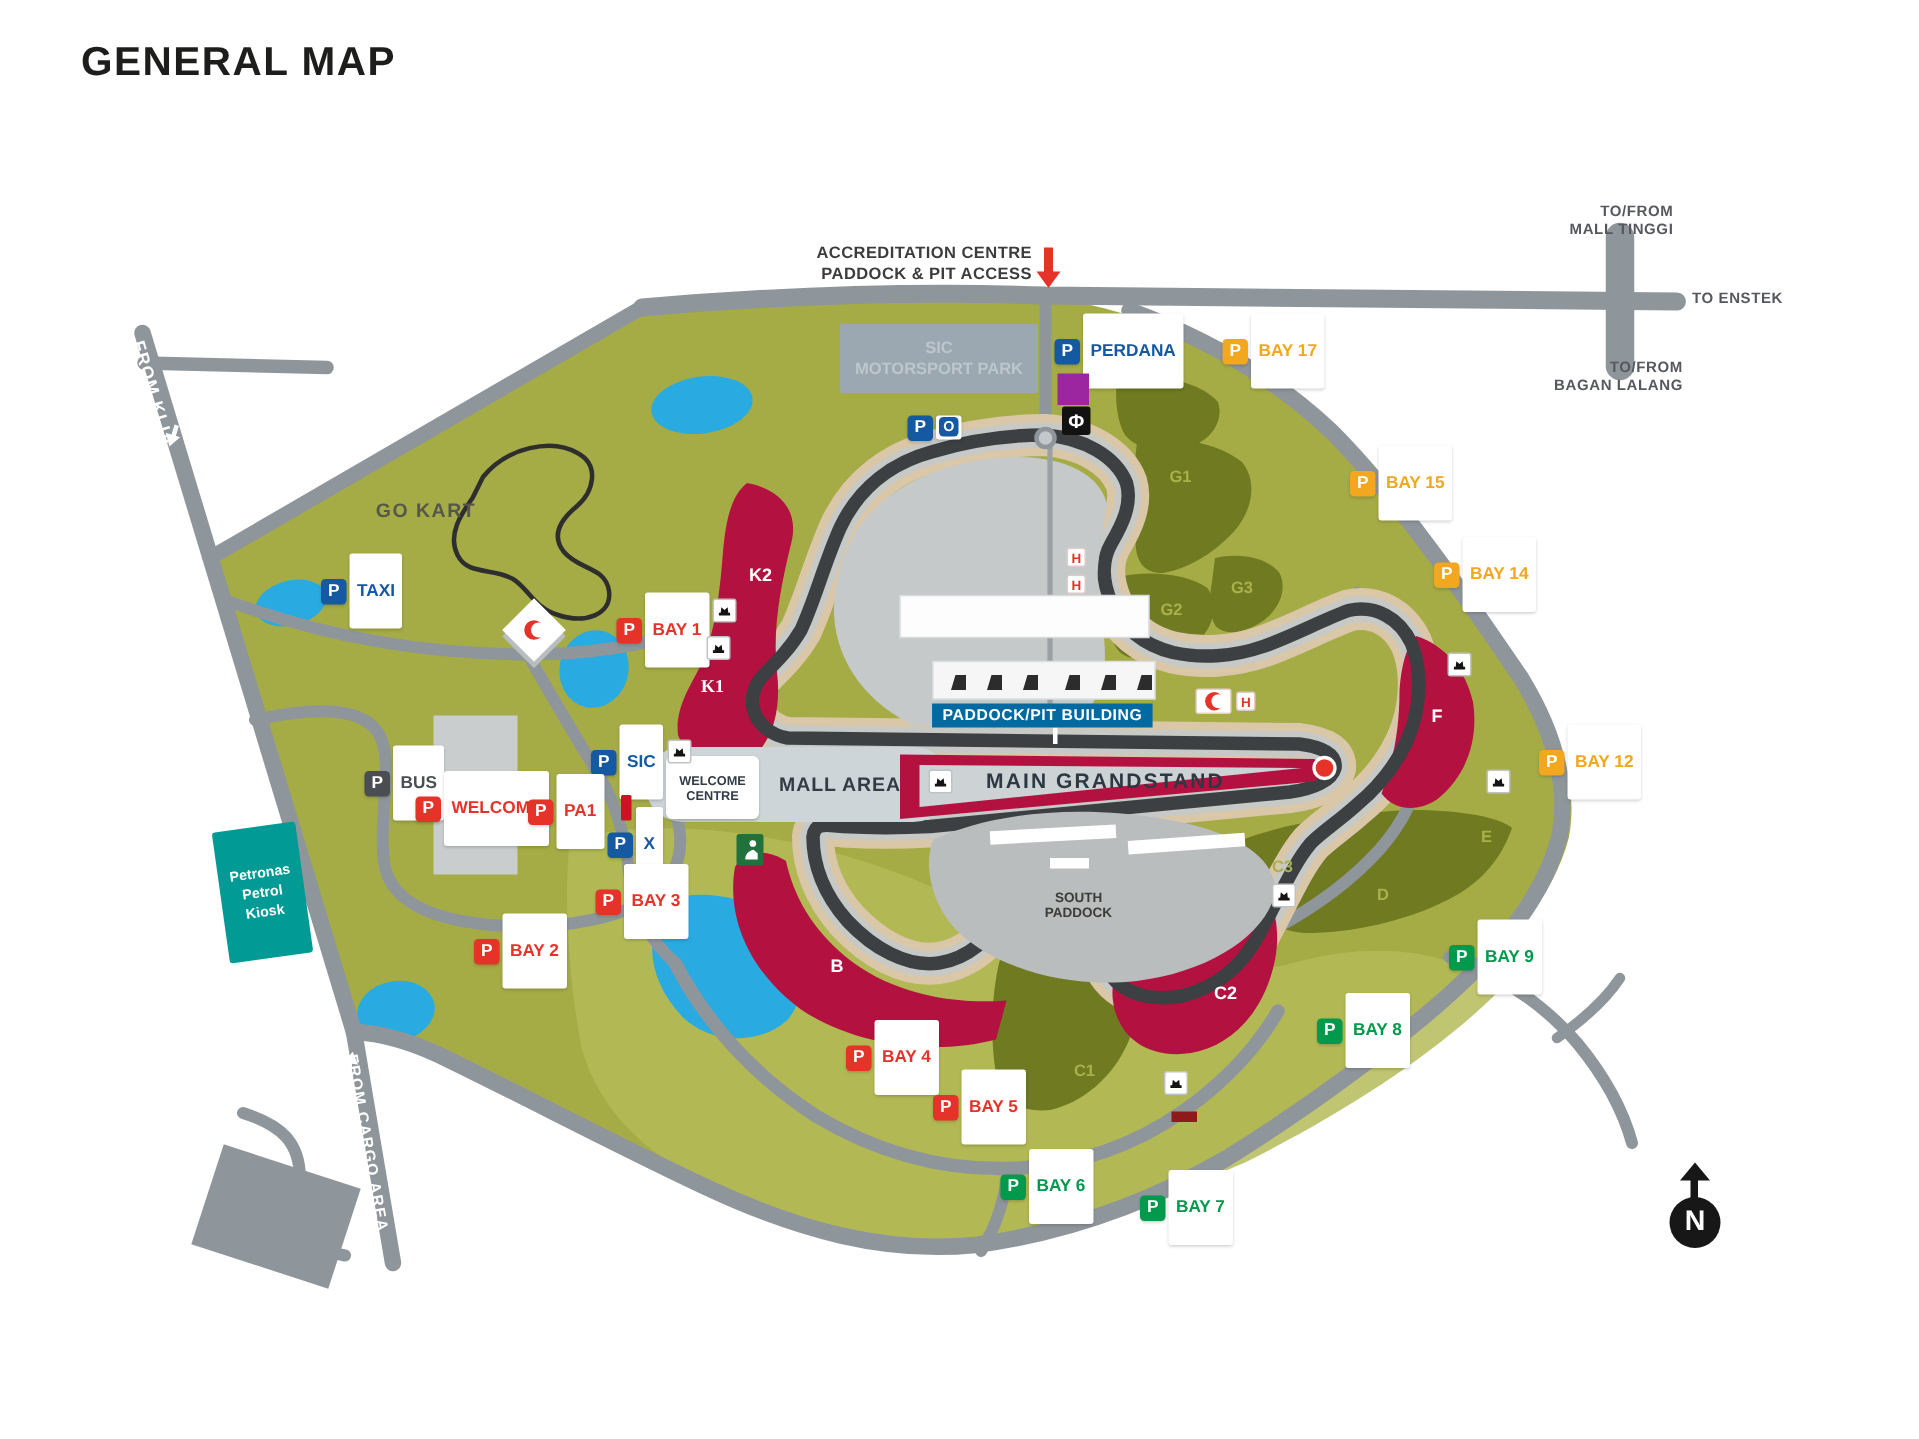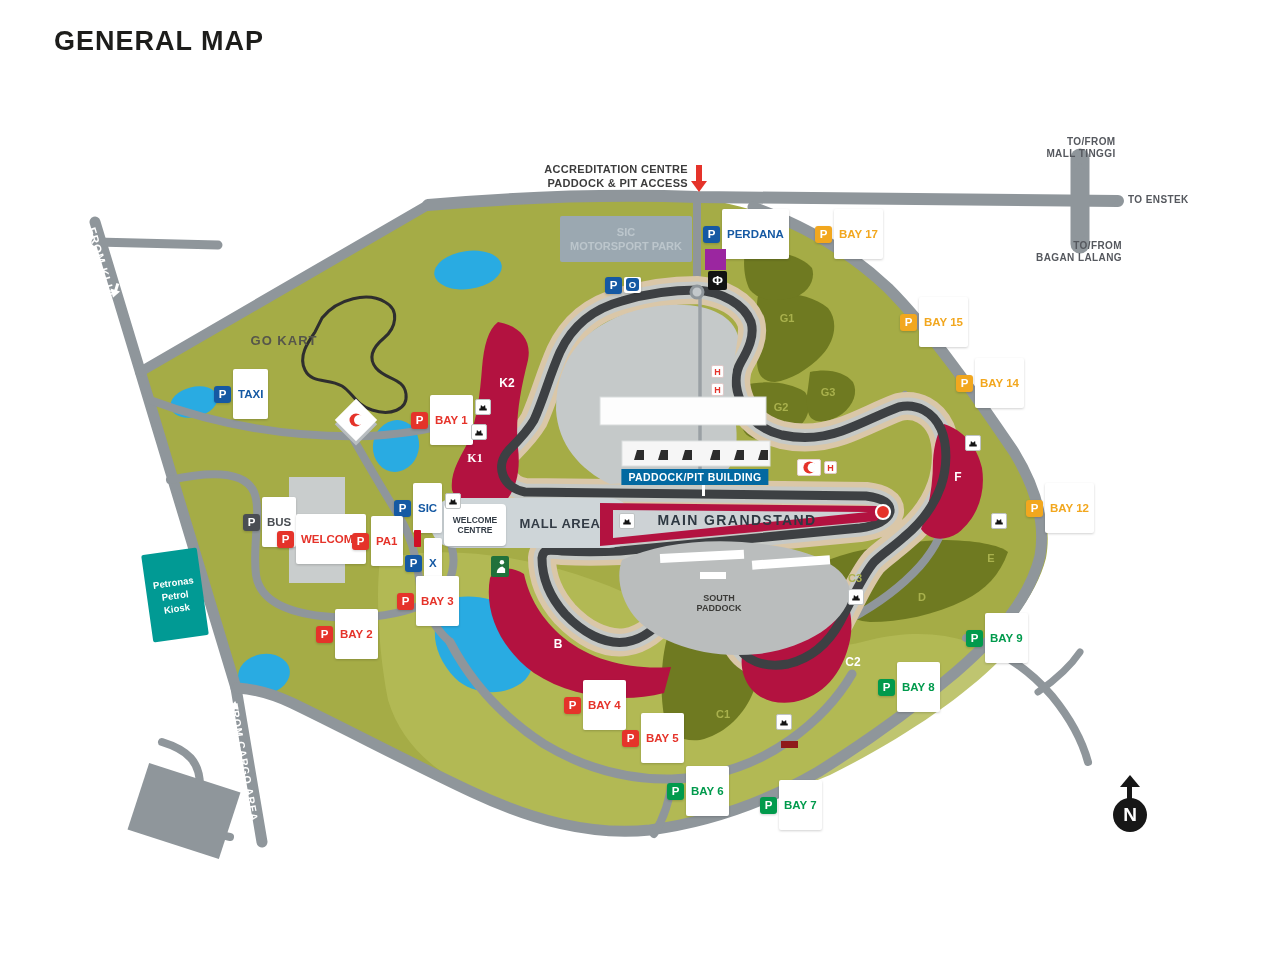--- a/index.html
+++ b/index.html
@@ -281,21 +281,21 @@
   </div>
   <div class="lbl boxlabel" id="petronas">
     <div>Petronas</div>
     <div>Petrol</div>
     <div>Kiosk</div>
   </div>
 
   <div class="lbl ctr stand" style="left:507px;top:383px;">K2</div>
   <div class="lbl ctr stand" style="left:475px;top:458px;font-family:Liberation Serif, serif;">K1</div>
   <div class="lbl ctr stand" style="left:558px;top:644px;">B</div>
-  <div class="lbl ctr stand" style="left:817px;top:662px;margin-left:36px;">C2</div>
+  <div class="lbl ctr stand" style="left:817px;top:662px;">C2</div>
   <div class="lbl ctr stand" style="left:958px;top:477px;">F</div>
   <div class="lbl ctr hill" style="left:787px;top:318px;">G1</div>
   <div class="lbl ctr hill" style="left:781px;top:407px;">G2</div>
   <div class="lbl ctr hill" style="left:828px;top:392px;">G3</div>
   <div class="lbl ctr hill" style="left:723px;top:714px;">C1</div>
   <div class="lbl ctr hill" style="left:855px;top:578px;">C3</div>
   <div class="lbl ctr hill" style="left:922px;top:597px;">D</div>
   <div class="lbl ctr hill" style="left:991px;top:558px;">E</div>
 
   <div class="plabel c-blue" style="left:214px;top:385px;">

